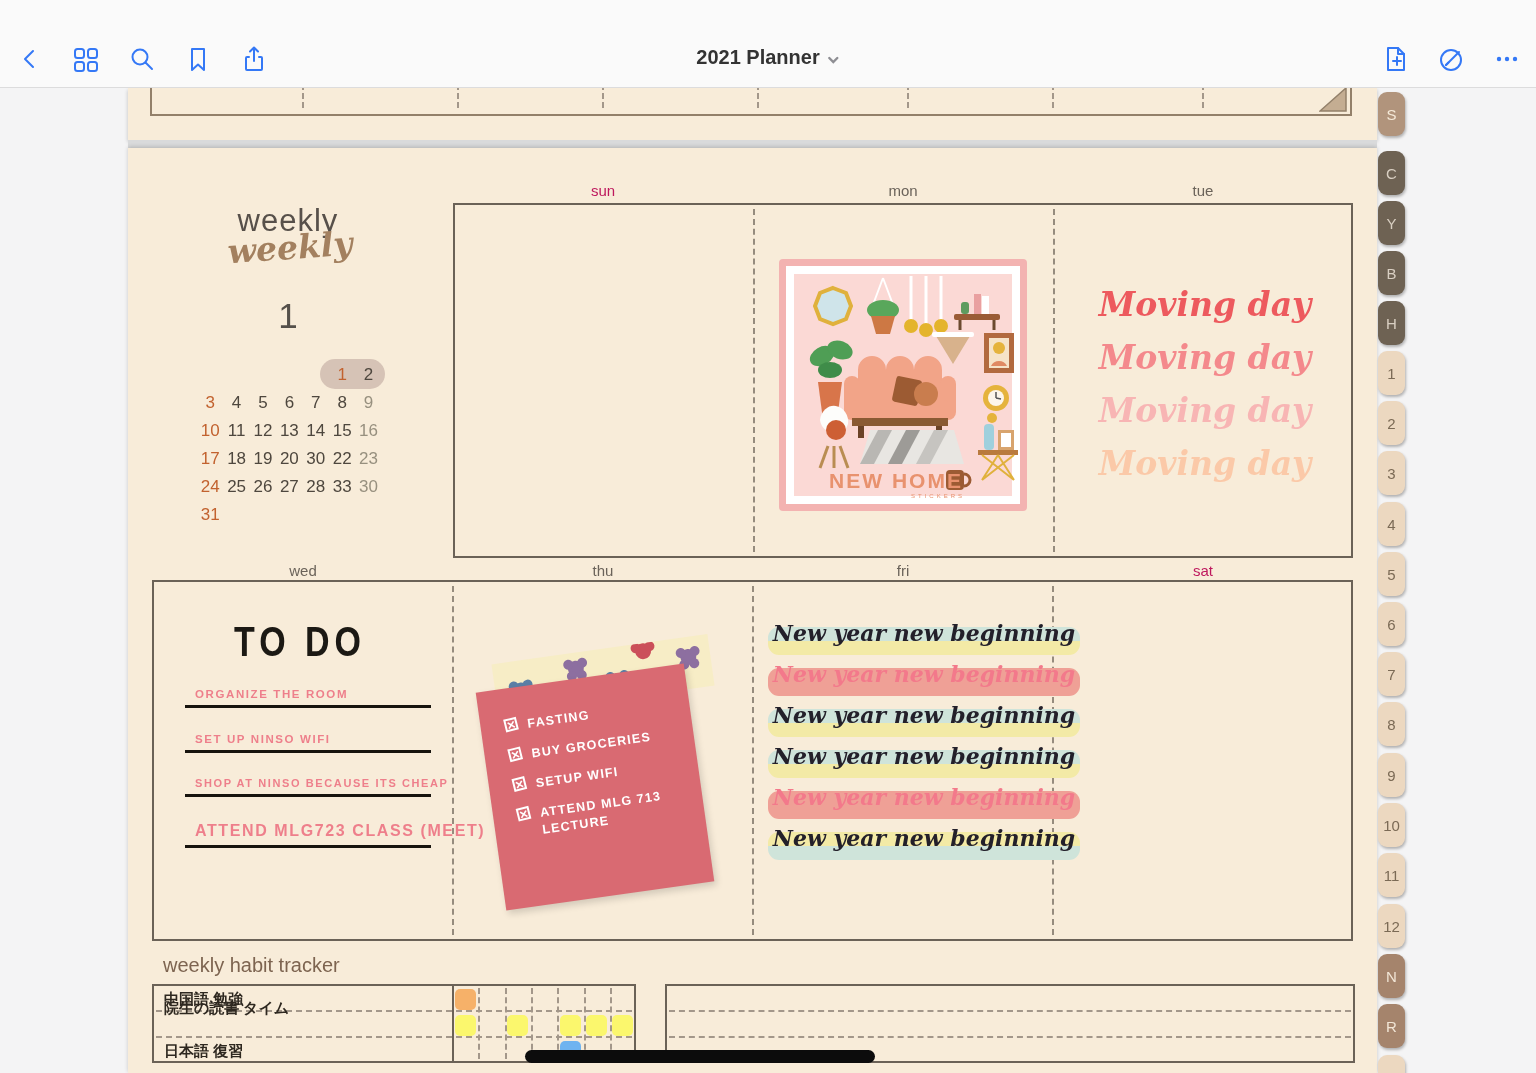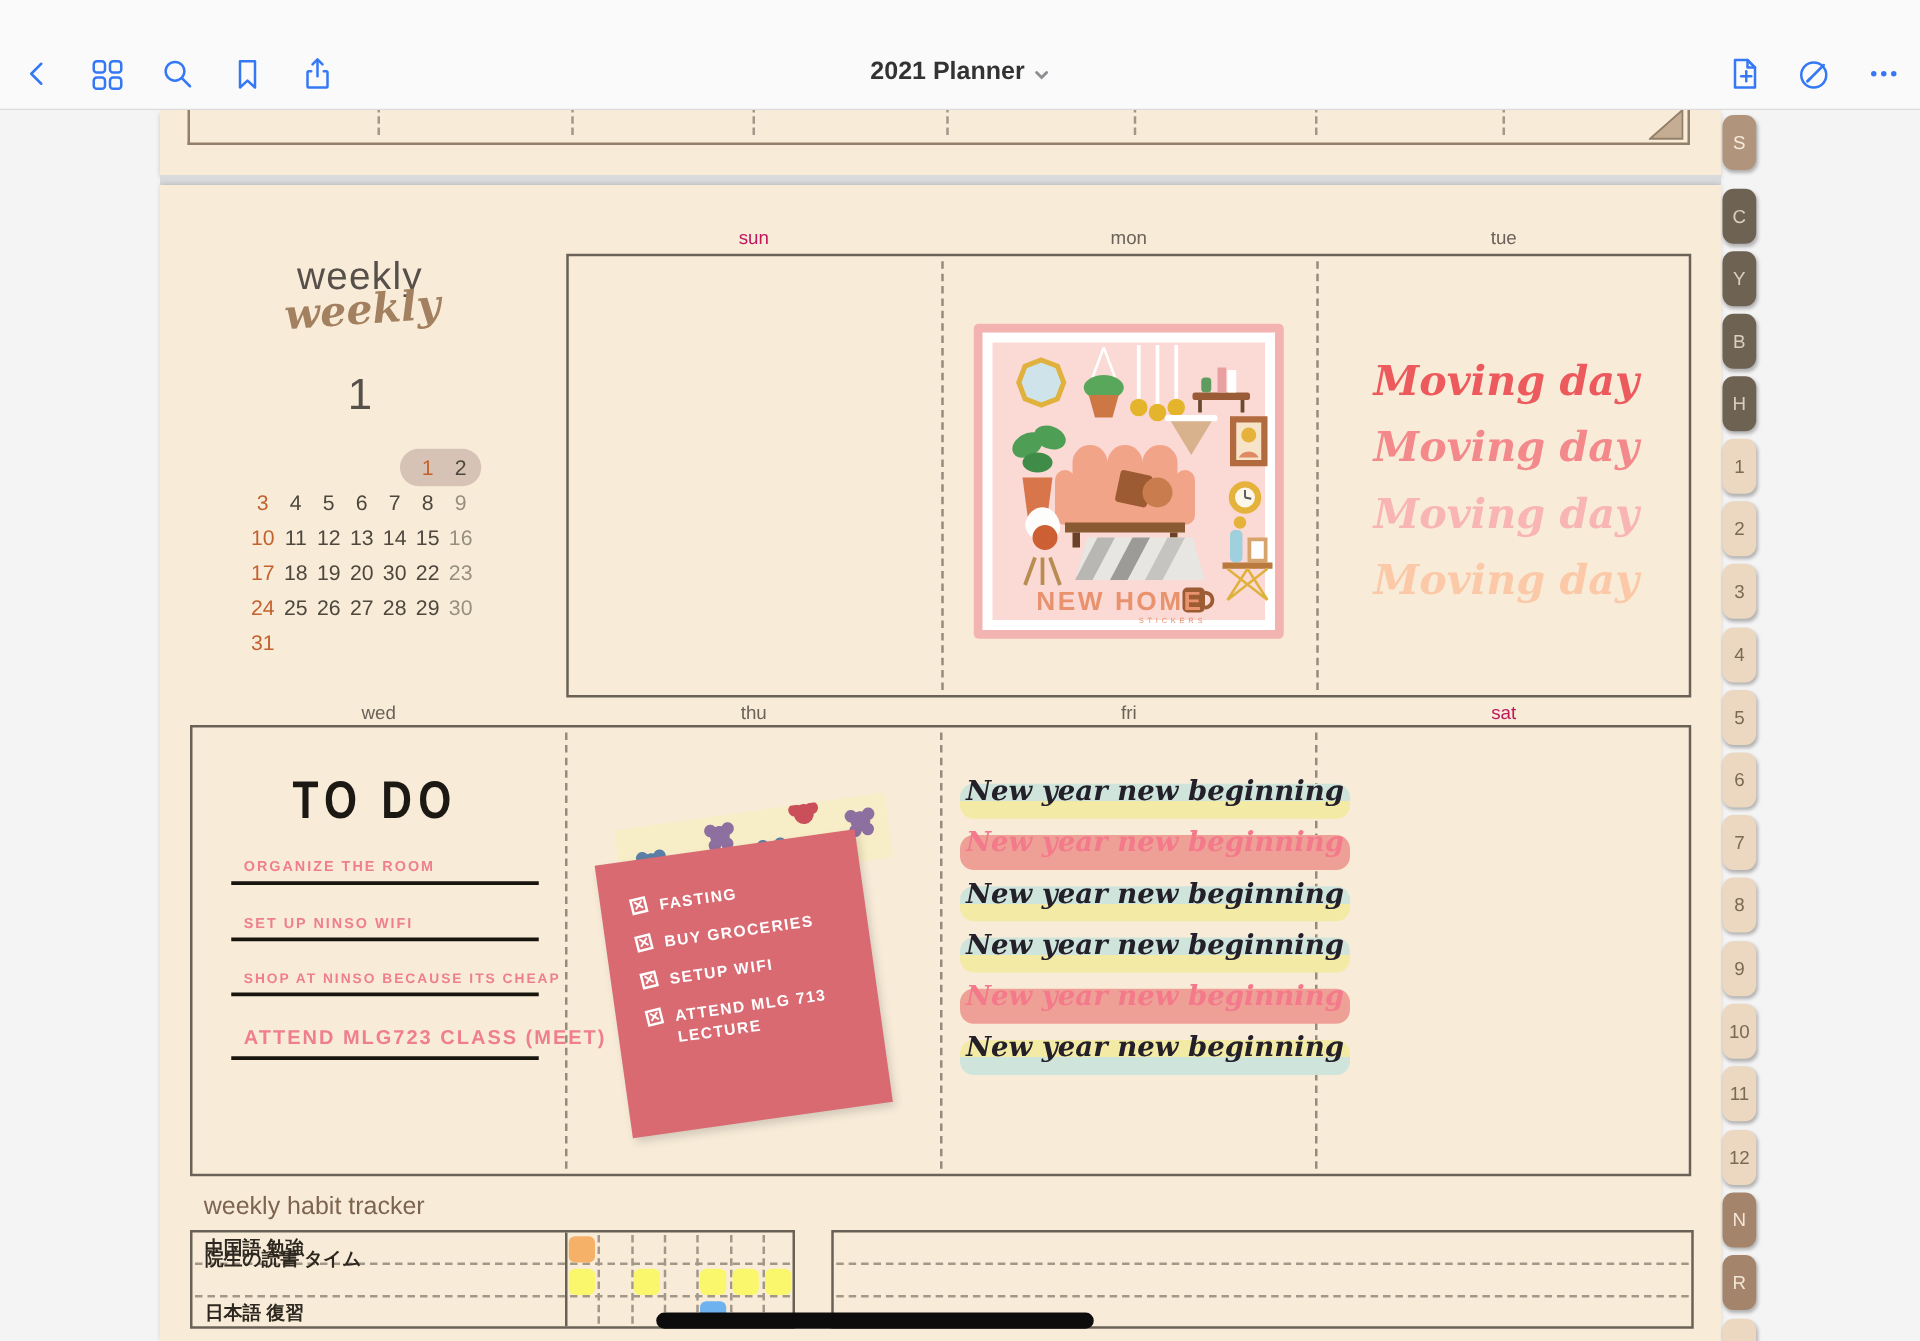--- a/index.html
+++ b/index.html
@@ -216,21 +216,21 @@
         <span>19</span>
         <span>20</span>
         <span>30</span>
         <span>22</span>
         <span class="muted">23</span>
         <span class="orange">24</span>
         <span>25</span>
         <span>26</span>
         <span>27</span>
         <span>28</span>
-        <span>29</span>
+        <span>33</span>
         <span class="muted">30</span>
         <span class="orange">31</span>
         <span></span>
         <span></span>
         <span></span>
         <span></span>
         <span></span>
         <span></span>
       </div>
 

